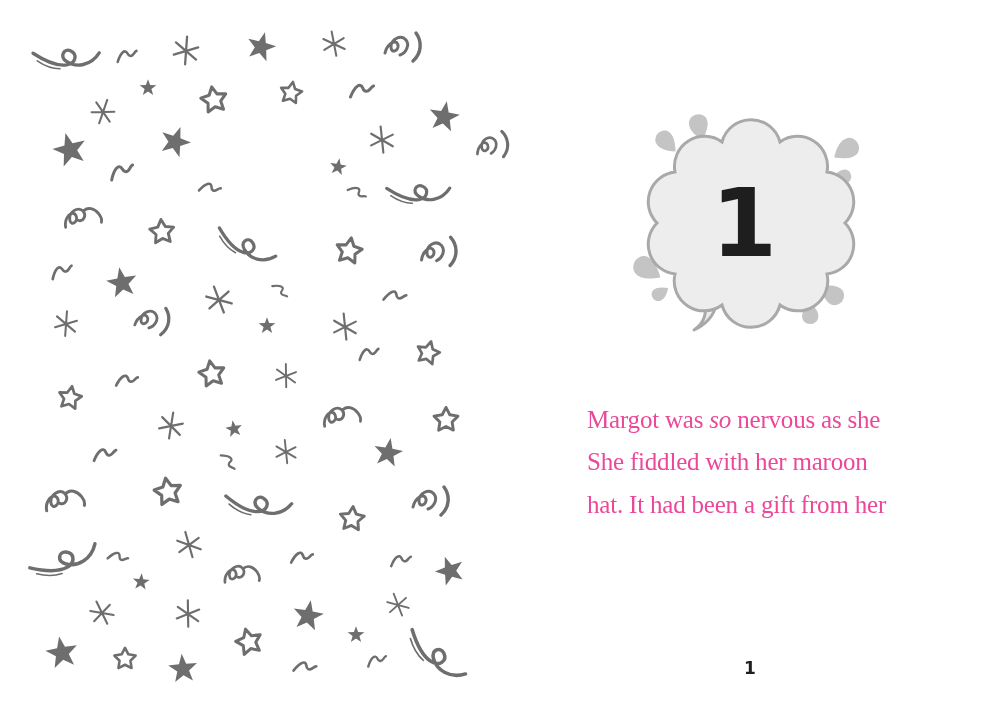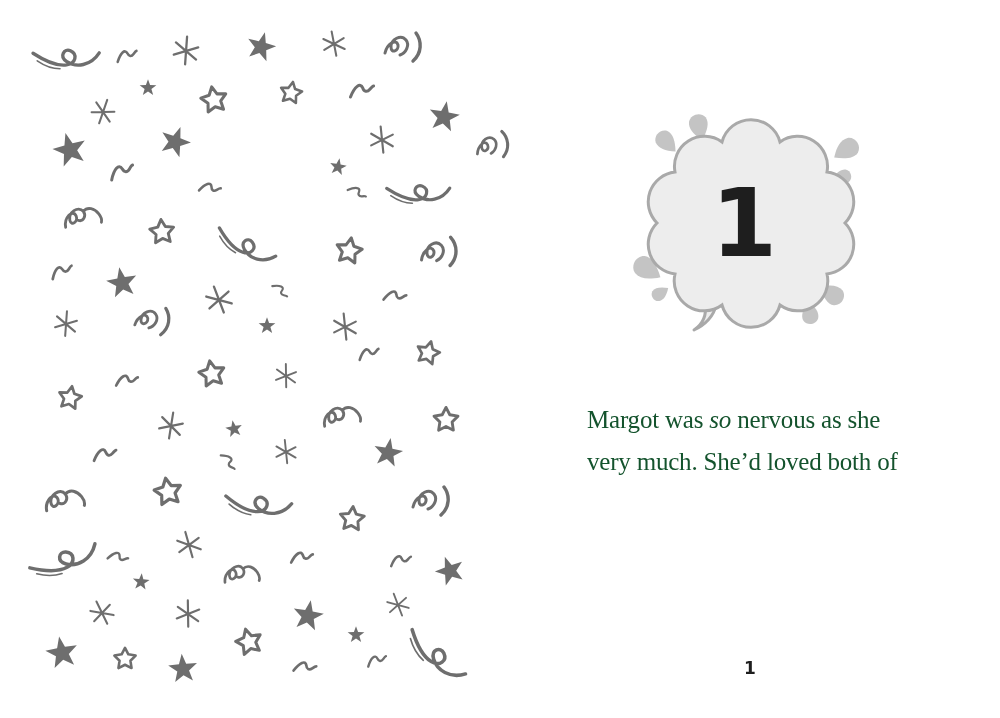--- a/index.html
+++ b/index.html
@@ -5,21 +5,21 @@
   html,body { margin:0; padding:0; background:#ffffff; }
   .spread {
     position:relative; width:1000px; height:718px;
     background:#ffffff; overflow:hidden;
     font-family:"Liberation Serif", serif;
   }
   .doodle-svg { position:absolute; left:0; top:0; }
   .badge-svg  { position:absolute; left:612px; top:92px; }
   .paragraph {
     position:absolute; left:587px; top:399px; width:412px;
-    font-size:25px; letter-spacing:-0.2px; color:#14532d;
+    font-size:25px; letter-spacing:-0.2px; color:#ec4899;
   }
   .text-line { line-height:42.3px; white-space:nowrap; }
   .italic { font-style:italic; }
   .page-number {
     position:absolute; left:736px; top:658px; width:28px;
     text-align:center; font-family:"DejaVu Sans", sans-serif;
     font-weight:bold; font-size:17px; color:#1e1e1e;
   }
 </style>
 </head>
@@ -147,18 +147,19 @@
     </g>
     <g>
       <path d="M93,211 C95,223 91,232 82,238 C93,233 102,224 104,213 Z" fill="#ededed" stroke="#a9a9a9" stroke-width="3" stroke-linejoin="round"></path>
       <path d="M233,131 A30,30 0 0 1 215,182 A30,30 0 0 1 168,213 A30,30 0 0 1 110,213 A30,30 0 0 1 63,182 A30,30 0 0 1 45,131 A30,30 0 0 1 63,80 A30,30 0 0 1 110,50 A30,30 0 0 1 168,50 A30,30 0 0 1 215,80 A30,30 0 0 1 233,131 Z" stroke="#a9a9a9" stroke-width="3" fill="#ededed"></path>
     </g>
     <text x="132" y="164" text-anchor="middle" font-family="'DejaVu Sans', sans-serif" font-weight="bold" font-size="95" fill="#1e1e1e">1</text>
   </svg>
 
   <div class="paragraph">
       <div class="text-line"><span>Margot was </span><span class="italic">so</span><span> nervous as she</span></div>
-      <div class="text-line"><span>very much. She’d loved both of</span></div>
+      <div class="text-line"><span>She fiddled with her maroon</span></div>
+      <div class="text-line"><span>hat. It had been a gift from her</span></div>
     </div>
 
   <div class="page-number">1</div>
 
 </div>
 
 </body></html>

